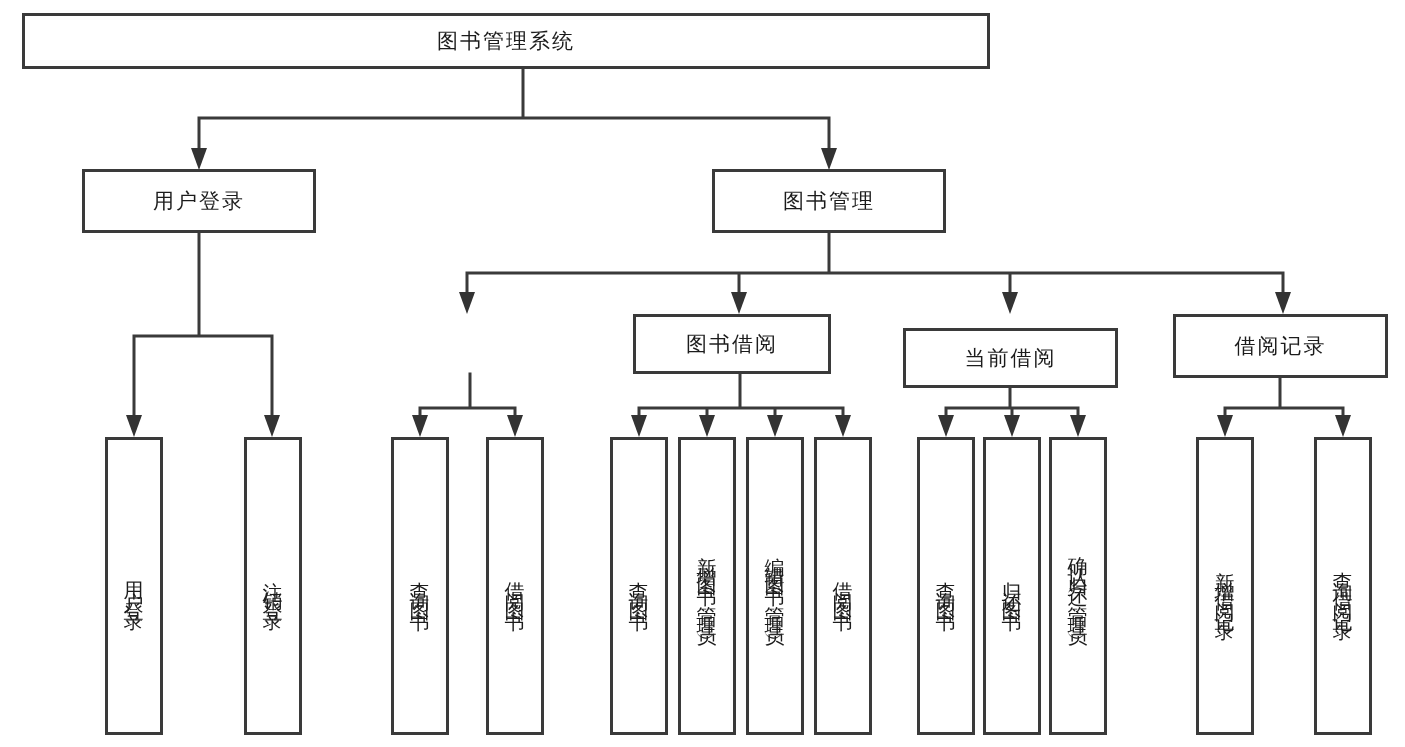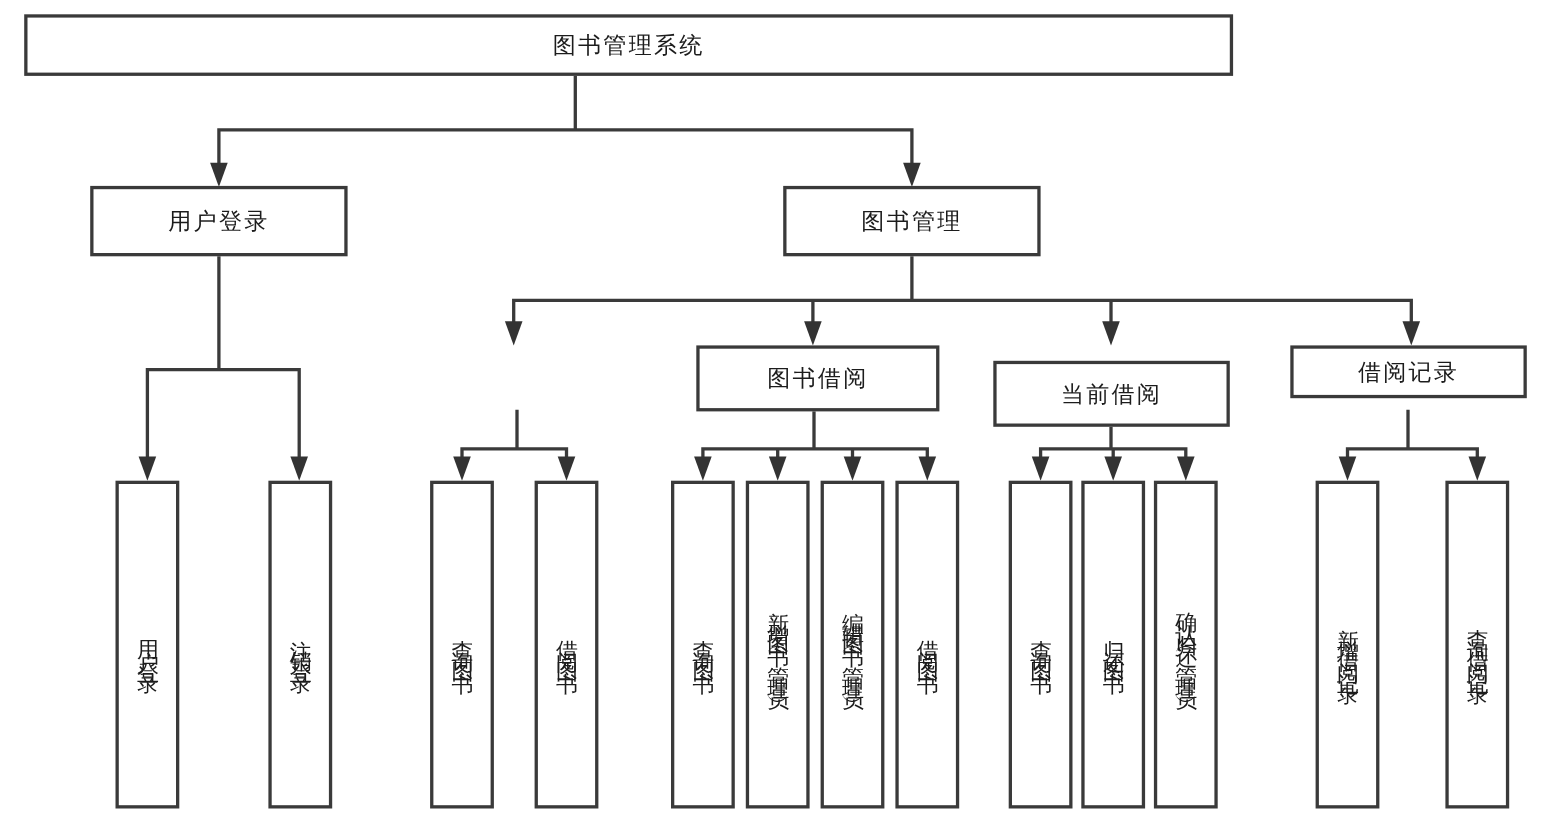--- a/index.html
+++ b/index.html
@@ -88,28 +88,28 @@
       <polygon points="767,415 783,415 775,437"></polygon>
       <polygon points="835,415 851,415 843,437"></polygon>
       <polygon points="938,415 954,415 946,437"></polygon>
       <polygon points="1004,415 1020,415 1012,437"></polygon>
       <polygon points="1070,415 1086,415 1078,437"></polygon>
       <polygon points="1217,415 1233,415 1225,437"></polygon>
       <polygon points="1335,415 1351,415 1343,437"></polygon>
     </g>
   </svg>
 
-  <div class="node hbox" style="left:22px; top:13px; width:1099px; height:56px;">图书管理系统</div>
+  <div class="node hbox" style="left:22px; top:13px; width:968px; height:56px;">图书管理系统</div>
 
   <div class="node hbox" style="left:82px; top:169px; width:234px; height:64px;">用户登录</div>
   <div class="node hbox" style="left:712px; top:169px; width:234px; height:64px;">图书管理</div>
 
-  <div class="node hbox" style="left:633px; top:314px; width:221px; height:60px;text-align:center;">图书借阅</div>
+  <div class="node hbox" style="left:633px; top:314px; width:198px; height:60px;text-align:center;">图书借阅</div>
   <div class="node hbox" style="left:903px; top:328px; width:215px; height:60px;">当前借阅</div>
-  <div class="node hbox" style="left:1173px; top:314px; width:215px; height:48px;">借阅记录</div>
+  <div class="node hbox" style="left:1173px; top:314px; width:215px; height:64px;">借阅记录</div>
 
   <div class="node vbox" style="left:105px;">用户登录</div>
   <div class="node vbox" style="left:244px;">注销登录</div>
 
   <div class="node vbox" style="left:391px;">查询图书</div>
   <div class="node vbox" style="left:486px;">借阅图书</div>
 
   <div class="node vbox" style="left:610px;">查询图书</div>
   <div class="node vbox" style="left:678px;">新增图书（管理员）</div>
   <div class="node vbox" style="left:746px;">编辑图书（管理员）</div>

